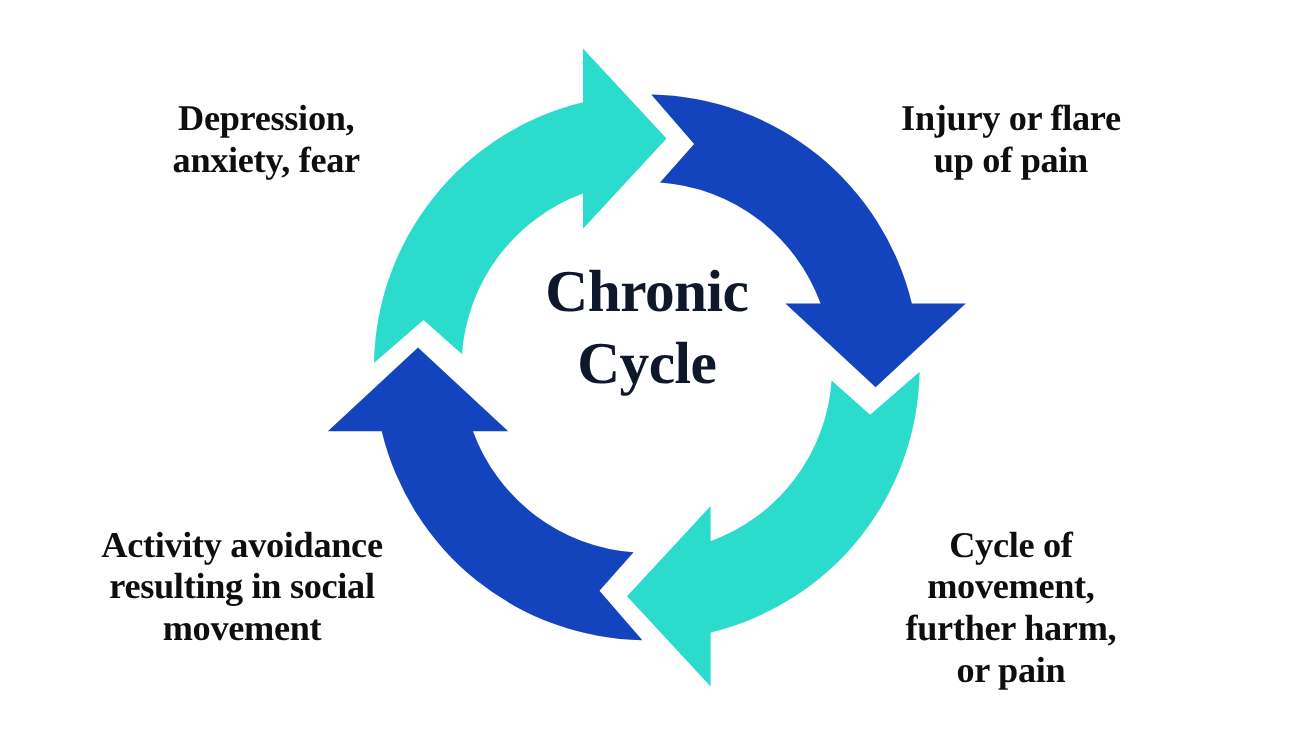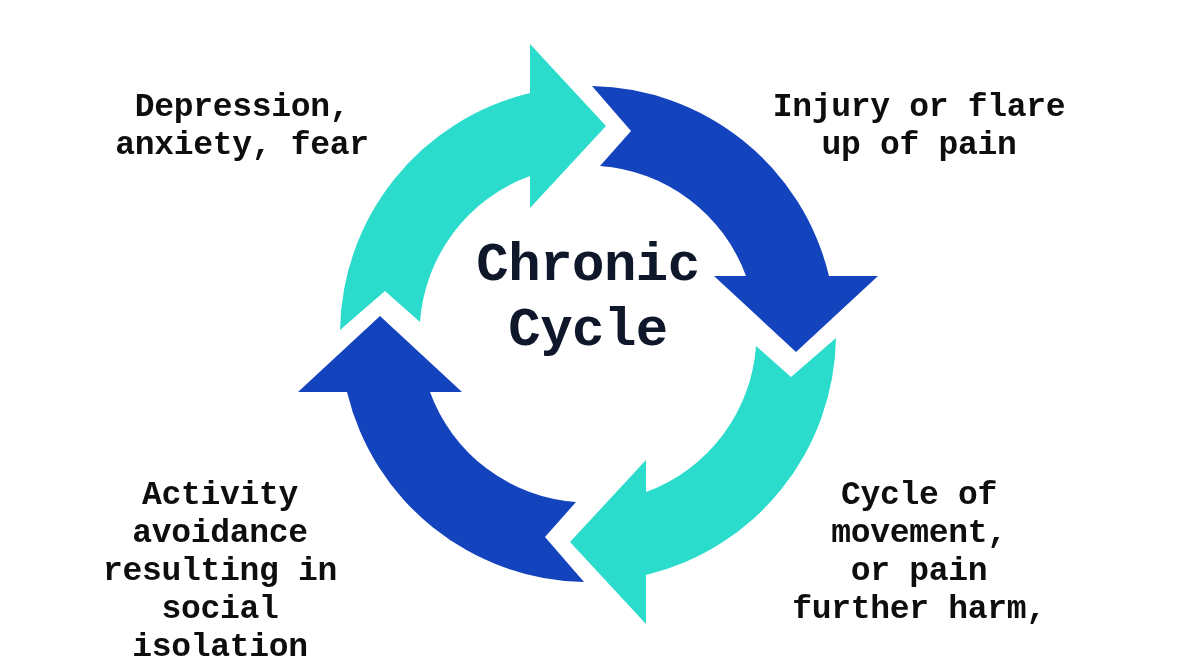--- a/index.html
+++ b/index.html
@@ -2,21 +2,21 @@
 <html><head>
 <meta charset="utf-8">
 <style>
   html, body { margin: 0; padding: 0; }
   .canvas {
     position: relative;
     width: 1185px;
     height: 666px;
     background: #ffffff;
     overflow: hidden;
-    font-family: Liberation Mono, monospace;
+    font-family: Liberation Serif, serif;
   }
   .cycle-svg {
     position: absolute;
     left: 0; top: 0;
     width: 1185px; height: 666px;
   }
   .stage {
     position: absolute;
     text-align: center;
     font-weight: 700;
@@ -59,28 +59,28 @@
   </div>
 
   <div class="stage" id="stage-top-right">
     <div>Injury or flare</div>
     <div>up of pain</div>
   </div>
 
   <div class="stage" id="stage-bottom-right">
     <div>Cycle of</div>
     <div>movement,</div>
+    <div>further harm,</div>
     <div>or pain</div>
-    <div>further harm,</div>
   </div>
 
   <div class="stage" id="stage-bottom-left">
     <div>Activity avoidance</div>
     <div>resulting in social</div>
-    <div>isolation</div>
+    <div>movement</div>
   </div>
 
   <div id="center-title">
     <div>Chronic</div>
     <div>Cycle</div>
   </div>
 
 </div>
 
 </body></html>

